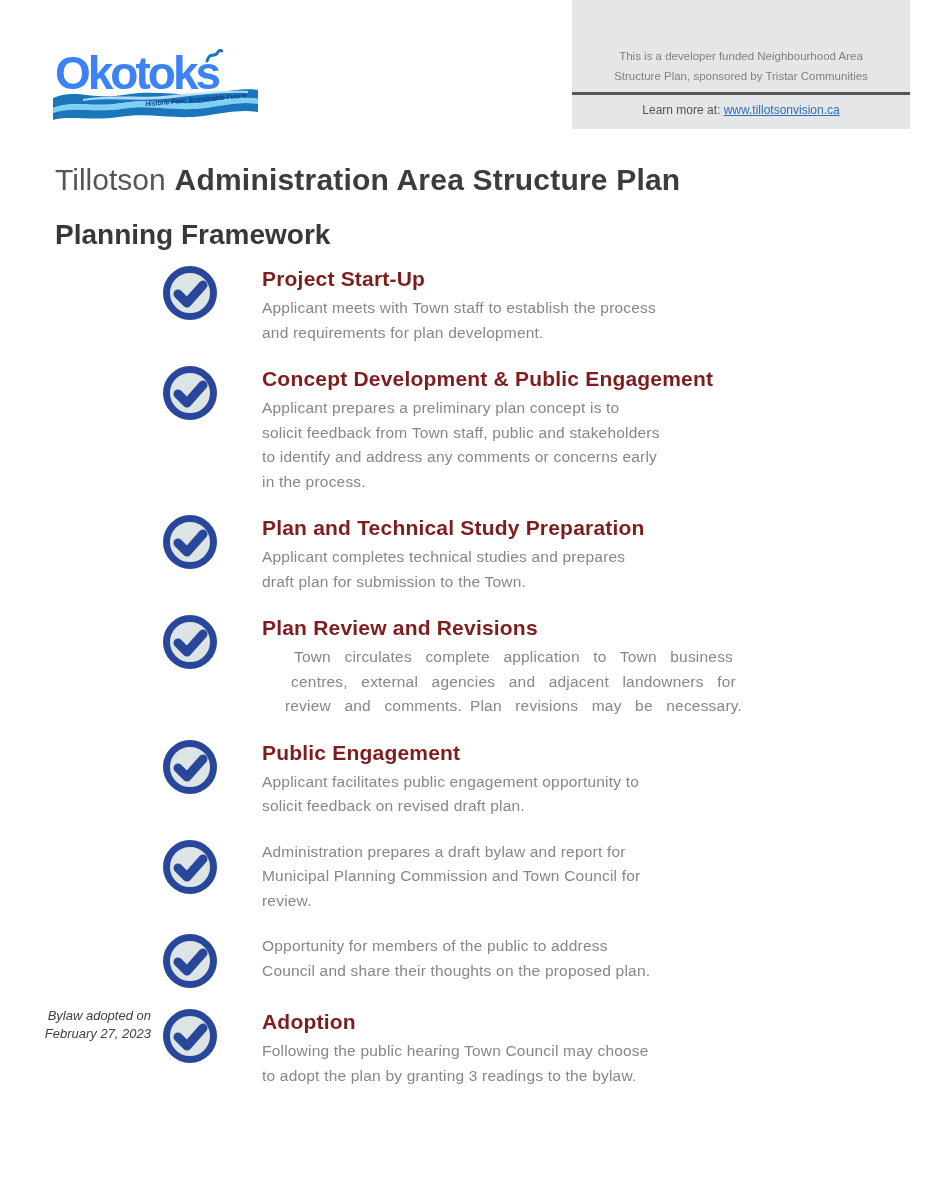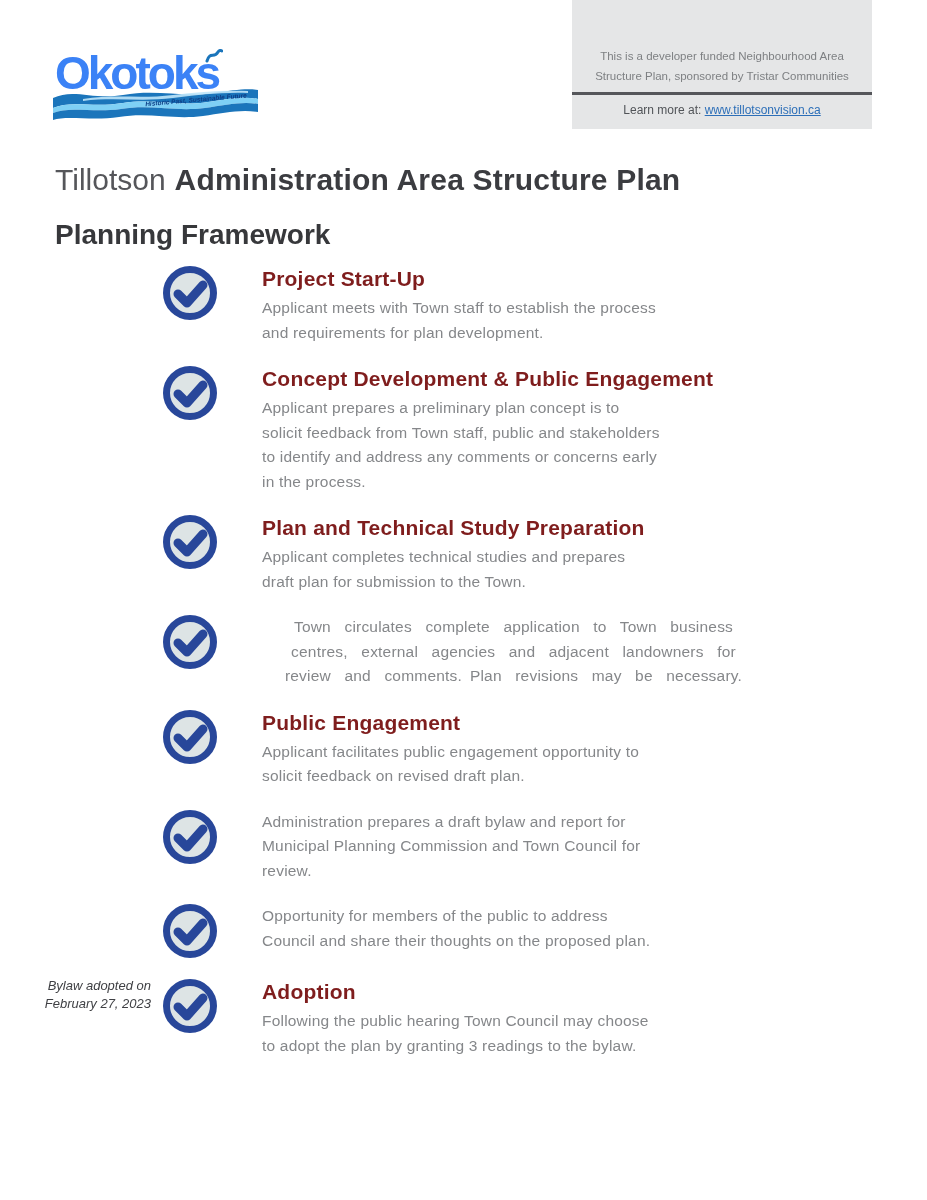--- a/index.html
+++ b/index.html
@@ -11,21 +11,21 @@
   .logo { position:absolute; left:53px; top:50px; width:210px; height:76px; }
   .logo-text { position:absolute; left:2px; top:-4px; font-size:46px; font-weight:800;
     letter-spacing:-3px; color:#3b82f6; }
   .logo-wave { position:absolute; left:0; top:36px; }
   .logo-tagline { position:absolute; left:92px; top:45px; width:120px; font-size:6.5px;
     font-style:italic; font-weight:700; color:#0e3e86; transform:rotate(-5deg);
     white-space:nowrap; }
   .logo-bird { position:absolute; left:152px; top:-2px; }
 
   
-  .header-box { position:absolute; left:572px; top:0; width:300px; height:129px;
+  .header-box { position:absolute; left:572px; top:0; width:338px; height:129px;
     background:#e5e6e7; }
   .hb-text { margin-top:46px; text-align:center; font-size:11.5px; line-height:20px;
     color:#7e8083; white-space:pre-line; }
   .hb-divider { margin-top:6px; border-top:3px solid #55565a; }
   .hb-learn { margin-top:8px; text-align:center; font-size:12px; color:#515458; }
   .hb-learn a { color:#2d6fb8; text-decoration:underline; }
 
   
   .doc-title { position:absolute; left:55px; top:163px; font-size:30px; white-space:nowrap; }
   .doc-title .t-light { font-weight:400; color:#55565a; margin-right:9px; }
@@ -128,20 +128,21 @@
     </div>
 
     <div class="step">
       <span class="check-wrap">
         <svg width="54" height="54" viewBox="0 0 54 54">
             <circle cx="27" cy="27" r="23.5" fill="#dde4e5" stroke="#28479a" stroke-width="7"></circle>
             <path d="M15 28 L24 37 L40 19" fill="none" stroke="#28479a" stroke-width="9" stroke-linecap="round" stroke-linejoin="round"></path>
           </svg>
       </span>
       <div class="step-content">
+        <div class="step-heading">Plan Review and Revisions</div>
         <div class="step-body justify">Town circulates complete application to Town business
 centres, external agencies and adjacent landowners for
 review and comments. Plan revisions may be necessary.</div>
       </div>
     </div>
 
     <div class="step">
       <span class="check-wrap">
         <svg width="54" height="54" viewBox="0 0 54 54">
             <circle cx="27" cy="27" r="23.5" fill="#dde4e5" stroke="#28479a" stroke-width="7"></circle>

